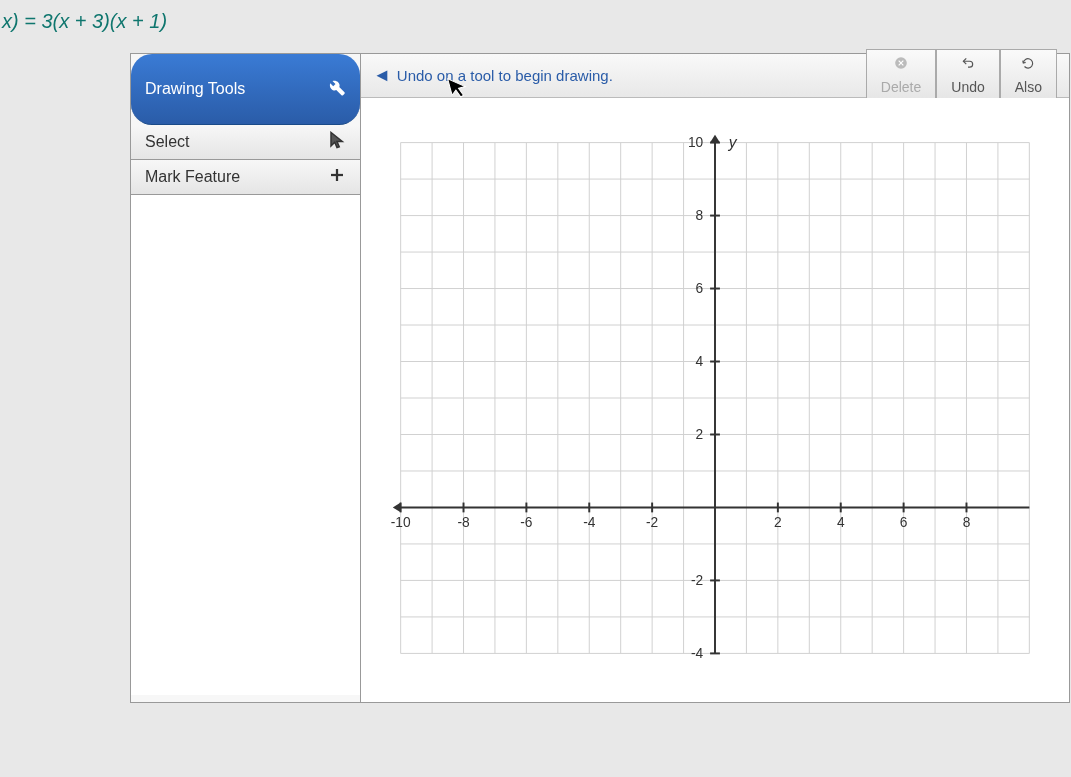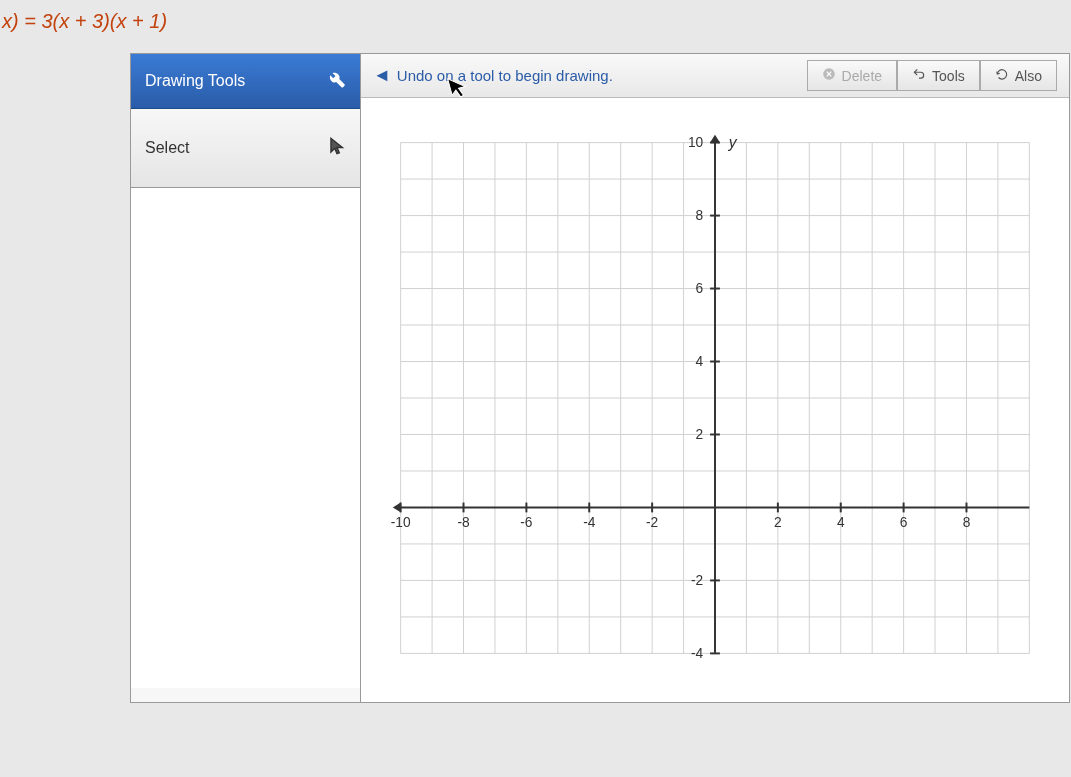--- a/index.html
+++ b/index.html
@@ -16,21 +16,21 @@
       color: #333;
     }
     .question-line {
       font-size: 18px;
       color: #444;
       margin-bottom: 18px;
       white-space: nowrap;
     }
     .equation {
       font-size: 20px;
-      color: #c2410c;
+      color: #0f766e;
       font-style: italic;
       margin-bottom: 20px;
       padding-left: 2px;
     }
     .app-container {
       display: flex;
       margin-left: 130px;
       margin-top: 8px;
       background: #fff;
       border: 1px solid #999;
@@ -39,31 +39,32 @@
     .tools-panel {
       width: 230px;
       background: #f7f7f7;
       border-right: 1px solid #999;
       flex-shrink: 0;
     }
     .tools-header {
       background: linear-gradient(#3a7bd5, #2a5ca8);
       color: #fff;
       font-size: 16px;
-      padding: 16px 14px;
+      padding: 24px 14px;
       display: flex;
       justify-content: space-between;
       align-items: center;
       border-bottom: 1px solid #1a4a88;
+      border-radius: 21px;
     }
     .tool-item {
       background: linear-gradient(#f7f7f7, #e5e5e5);
       color: #333;
       font-size: 16px;
-      padding: 28px 14px;
+      padding: 6px 14px;
       border-bottom: 1px solid #999;
       display: flex;
       justify-content: space-between;
       align-items: center;
       cursor: pointer;
     }
     .tool-icon {
       width: 18px;
       height: 18px;
       color: #555;
@@ -104,20 +105,21 @@
     .header-btn {
       background: linear-gradient(#fafafa, #e5e5e5);
       border: 1px solid #aaa;
       color: #555;
       font-size: 14px;
       padding: 6px 14px;
       display: flex;
       align-items: center;
       gap: 6px;
       cursor: pointer;
+      flex-direction: column;
     }
     .header-btn.disabled {
       color: #aaa;
       cursor: default;
     }
     .header-btn svg { width: 14px; height: 14px; }
     .graph-area {
       flex: 1;
       background: #fff;
       position: relative;
@@ -178,20 +180,29 @@
         <svg class="tool-icon" viewBox="0 0 24 24" fill="#fff">
             <path d="M22 19l-7-7c1-2 .5-4.5-1.5-6.5-2-2-5-2.5-7.5-1.5l4 4-3 3-4-4c-1 2.5-.5 5.5 1.5 7.5 2 2 4.5 2.5 6.5 1.5l7 7c.5.5 1.5.5 2 0l2-2c.5-.5.5-1.5 0-2z"></path>
           </svg>
       </span>
     </div>
     <div class="tool-item">
       <span>Select</span>
       <span>
         <svg class="tool-icon" viewBox="0 0 24 24" fill="none" stroke="#333" stroke-width="2">
             <path d="M4 2 L4 20 L9 15 L12 22 L15 21 L12 14 L19 14 Z" fill="#555"></path>
+          </svg>
+      </span>
+    </div>
+    <div class="tool-item">
+      <span>Mark Feature</span>
+      <span>
+        <svg class="tool-icon" viewBox="0 0 24 24" fill="none" stroke="#333" stroke-width="3">
+            <line x1="12" y1="4" x2="12" y2="20"></line>
+            <line x1="4" y1="12" x2="20" y2="12"></line>
           </svg>
       </span>
     </div>
     <div class="empty-tools"></div>
   </div>
 
   <div class="canvas-area">
     <div class="canvas-header">
       <div class="instruction">
         <span class="instruction-arrow">◄</span>
@@ -207,21 +218,21 @@
           </span>
           <span>Delete</span>
         </button>
         <button class="header-btn">
           <span>
             <svg viewBox="0 0 24 24" fill="none" stroke="#555" stroke-width="2">
                 <path d="M9 14 L4 9 L9 4"></path>
                 <path d="M4 9 L15 9 C18 9 20 11 20 14 C20 17 18 19 15 19 L12 19"></path>
               </svg>
           </span>
-          <span>Tools</span>
+          <span>Undo</span>
         </button>
         <button class="header-btn">
           <span>
             <svg viewBox="0 0 24 24" fill="none" stroke="#555" stroke-width="2">
                 <path d="M4 12 A8 8 0 1 1 6 18"></path>
                 <polyline points="3,8 4,12 8,11"></polyline>
               </svg>
           </span>
           <span>Also</span>
         </button>

